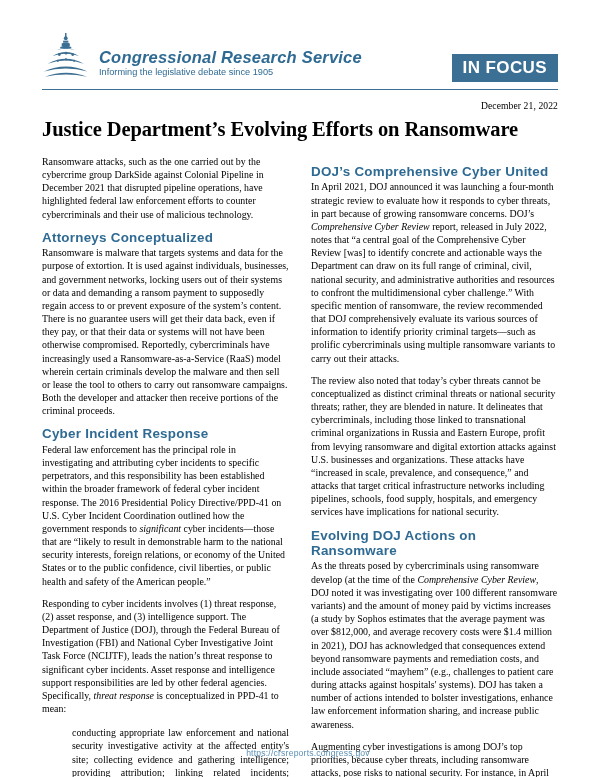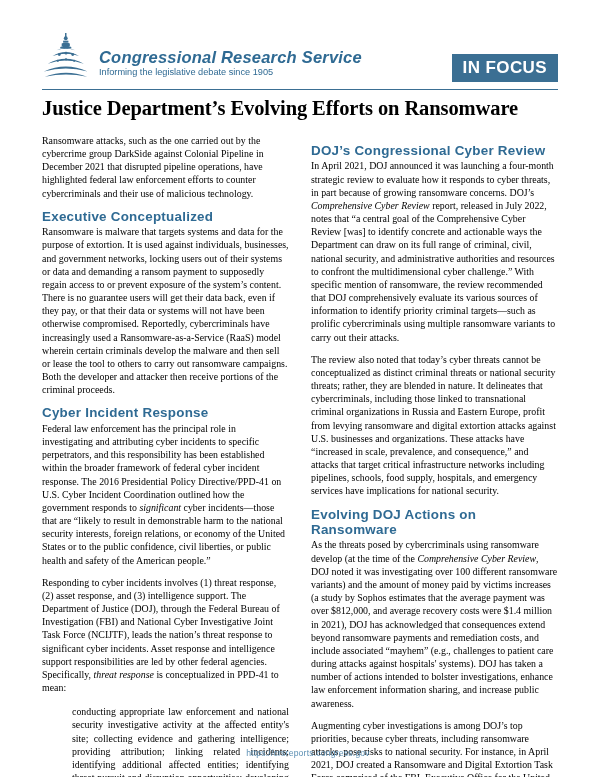--- a/index.html
+++ b/index.html
@@ -180,39 +180,40 @@
       <div class="brand-text">
         <div class="brand-name">Congressional Research Service</div>
         <div class="brand-tagline">Informing the legislative debate since 1905</div>
       </div>
     </div>
     <div class="in-focus">IN FOCUS</div>
   </div>
 
   <hr class="rule">
 
+  <div class="pubdate">December 21, 2022</div>
 
   <h1 class="doc-title">Justice Department’s Evolving Efforts on Ransomware</h1>
 
   <div class="columns">
 
     <div class="col">
       <p class="body">Ransomware attacks, such as the one carried out by the cybercrime group DarkSide against Colonial Pipeline in December 2021 that disrupted pipeline operations, have highlighted federal law enforcement efforts to counter cybercriminals and their use of malicious technology.</p>
 
-      <h2 class="h-section">Executive Conceptualized</h2>
+      <h2 class="h-section">Attorneys Conceptualized</h2>
       <p class="body">Ransomware is malware that targets systems and data for the purpose of extortion. It is used against individuals, businesses, and government networks, locking users out of their systems or data and demanding a ransom payment to supposedly regain access to or prevent exposure of the system’s content. There is no guarantee users will get their data back, even if they pay, or that their data or systems will not have been otherwise compromised. Reportedly, cybercriminals have increasingly used a Ransomware-as-a-Service (RaaS) model wherein certain criminals develop the malware and then sell or lease the tool to others to carry out ransomware campaigns. Both the developer and attacker then receive portions of the criminal proceeds.</p>
 
       <h2 class="h-section">Cyber Incident Response</h2>
       <p class="body">Federal law enforcement has the principal role in investigating and attributing cyber incidents to specific perpetrators, and this responsibility has been established within the broader framework of federal cyber incident response. The 2016 Presidential Policy Directive/PPD-41 on U.S. Cyber Incident Coordination outlined how the government responds to <em>significant</em> cyber incidents—those that are “likely to result in demonstrable harm to the national security interests, foreign relations, or economy of the United States or to the public confidence, civil liberties, or public health and safety of the American people.”</p>
       <p class="body">Responding to cyber incidents involves (1) threat response, (2) asset response, and (3) intelligence support. The Department of Justice (DOJ), through the Federal Bureau of Investigation (FBI) and National Cyber Investigative Joint Task Force (NCIJTF), leads the nation’s threat response to significant cyber incidents. Asset response and intelligence support responsibilities are led by other federal agencies. Specifically, <em>threat response</em> is conceptualized in PPD-41 to mean:</p>
       <div class="quote-block">conducting appropriate law enforcement and national security investigative activity at the affected entity's site; collecting evidence and gathering intelligence; providing attribution; linking related incidents; identifying additional affected entities; identifying threat pursuit and disruption opportunities; developing and executing courses of action to mitigate the immediate threat; and facilitating information sharing and operational coordination with asset response.</div>
     </div>
 
     <div class="col">
-      <h2 class="h-section">DOJ’s Congressional Cyber Review</h2>
+      <h2 class="h-section">DOJ’s Comprehensive Cyber United</h2>
       <p class="body">In April 2021, DOJ announced it was launching a four-month strategic review to evaluate how it responds to cyber threats, in part because of growing ransomware concerns. DOJ’s <em>Comprehensive Cyber Review</em> report, released in July 2022, notes that “a central goal of the Comprehensive Cyber Review [was] to identify concrete and actionable ways the Department can draw on its full range of criminal, civil, national security, and administrative authorities and resources to confront the multidimensional cyber challenge.” With specific mention of ransomware, the review recommended that DOJ comprehensively evaluate its various sources of information to identify priority criminal targets—such as prolific cybercriminals using multiple ransomware variants to carry out their attacks.</p>
       <p class="body">The review also noted that today’s cyber threats cannot be conceptualized as distinct criminal threats or national security threats; rather, they are blended in nature. It delineates that cybercriminals, including those linked to transnational criminal organizations in Russia and Eastern Europe, profit from levying ransomware and digital extortion attacks against U.S. businesses and organizations. These attacks have “increased in scale, prevalence, and consequence,” and attacks that target critical infrastructure networks including pipelines, schools, food supply, hospitals, and emergency services have implications for national security.</p>
 
       <h2 class="h-section">Evolving DOJ Actions on Ransomware</h2>
       <p class="body">As the threats posed by cybercriminals using ransomware develop (at the time of the <em>Comprehensive Cyber Review</em>, DOJ noted it was investigating over 100 different ransomware variants) and the amount of money paid by victims increases (a study by Sophos estimates that the average payment was over $812,000, and average recovery costs were $1.4 million in 2021), DOJ has acknowledged that consequences extend beyond ransomware payments and remediation costs, and include associated “mayhem” (e.g., challenges to patient care during attacks against hospitals' systems). DOJ has taken a number of actions intended to bolster investigations, enhance law enforcement information sharing, and increase public awareness.</p>
 
       <p class="body">Augmenting cyber investigations is among DOJ’s top priorities, because cyber threats, including ransomware attacks, pose risks to national security. For instance, in April 2021, DOJ created a Ransomware and Digital Extortion Task Force comprised of the FBI, Executive Office for the United States Attorneys (EOUSA), and representatives from their Criminal, Civil, and National Security Divisions. The task force’s efforts include increasing training and resources; enhancing intelligence</p>
     </div>
 
   </div>

